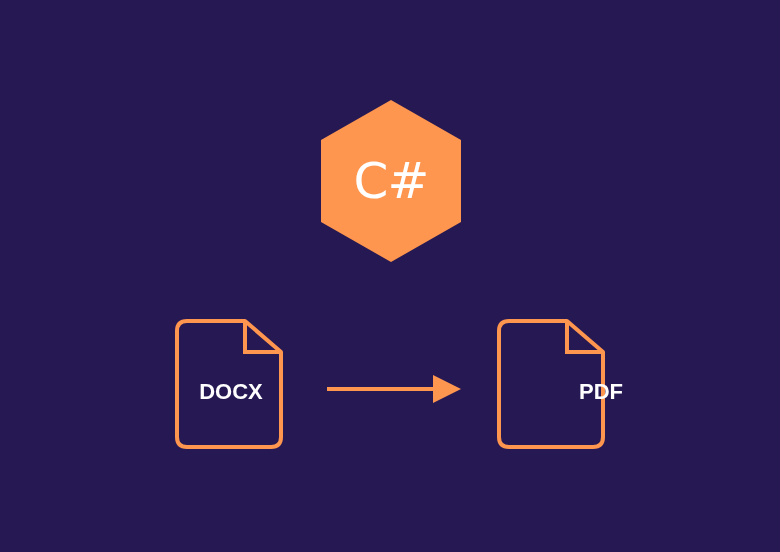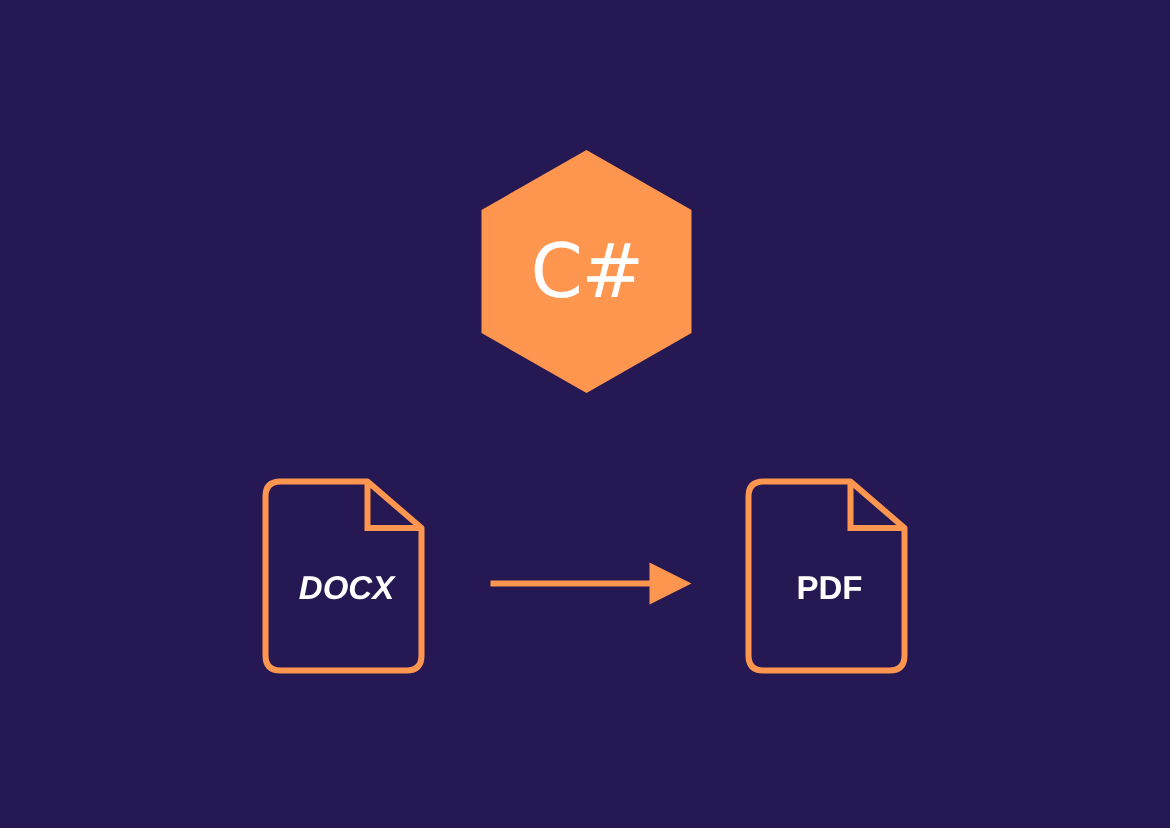--- a/index.html
+++ b/index.html
@@ -12,22 +12,22 @@
   svg.art { position: absolute; left: 0; top: 0; }
   .label {
     position: absolute; color: #ffffff; font-weight: bold;
     text-align: center; white-space: nowrap;
   }
   .hex-label {
     left: 321px; width: 140px; top: 151px;
     font-family: "DejaVu Sans", sans-serif; font-weight: normal;
     font-size: 50px; line-height: 60px; letter-spacing: -1px;
   }
-  .docx-label { left: 175px; width: 112px; top: 379px; font-size: 22px; line-height: 26px; font-style: italic; }
-  .pdf-label { left: 497px; width: 112px; top: 379px; font-size: 22px; line-height: 26px; }
+  .docx-label { left: 175px; width: 112px; top: 379px; font-size: 22px; line-height: 26px; }
+  .pdf-label { left: 497px; width: 112px; top: 379px; font-size: 22px; line-height: 26px; padding-left: 48px; }
 </style>
 </head>
 <body>
 
 <div class="canvas">
   <svg class="art" width="780" height="552" viewBox="0 0 780 552">
 
     <polygon points="391,100 461,140 461,222 391,262 321,222 321,140" fill="#FF964F"></polygon>
 
     <g>

